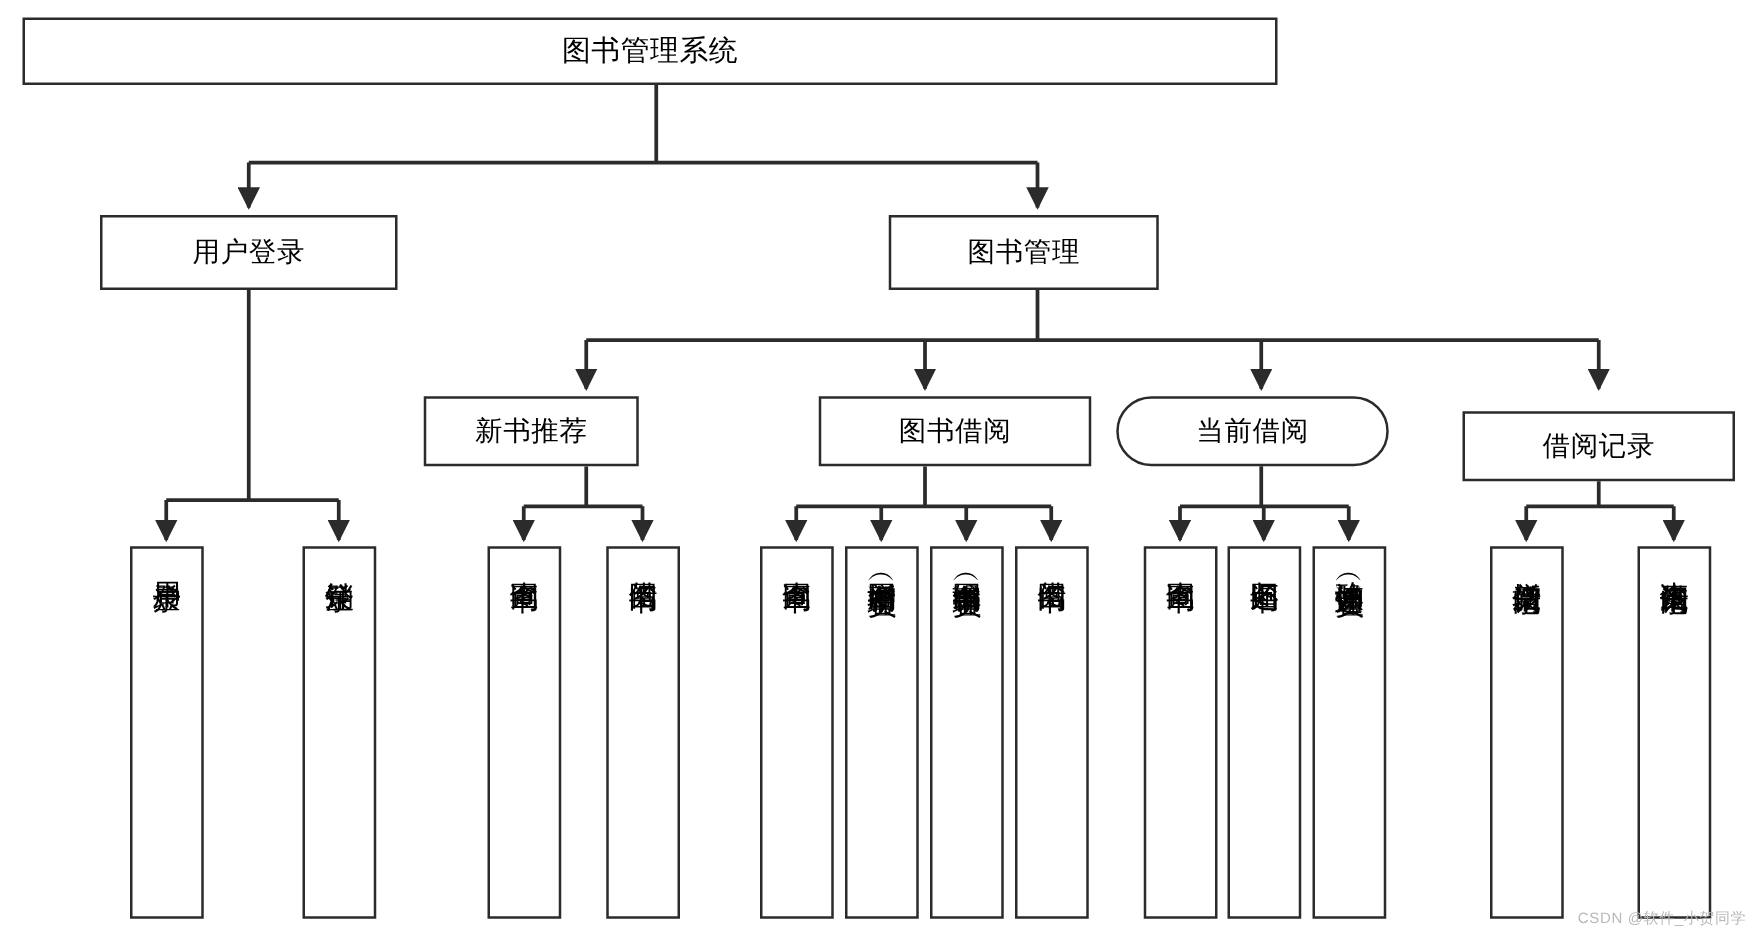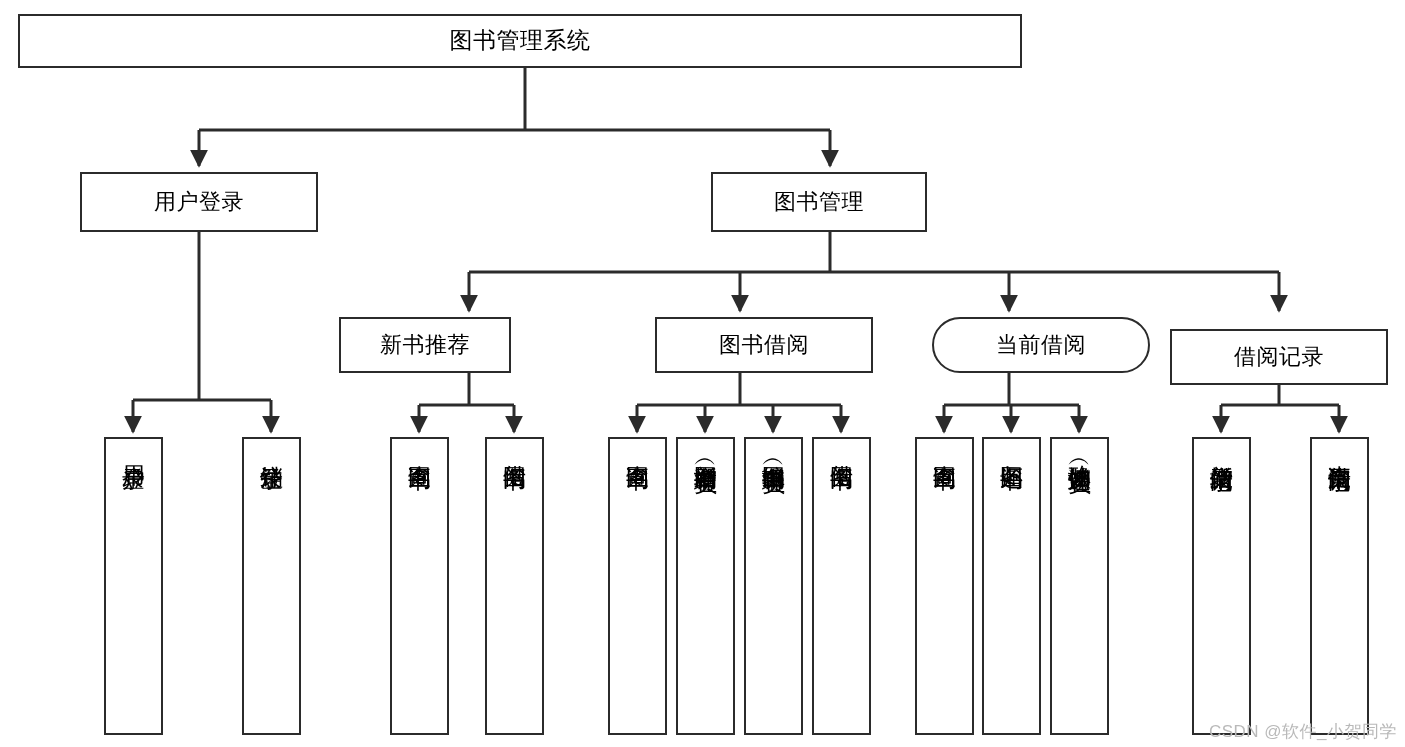--- a/index.html
+++ b/index.html
@@ -57,21 +57,21 @@
     font-size: 23px;
     line-height: 1.08;
     letter-spacing: 1px;
     white-space: nowrap;
     text-align: left;
   }
   .watermark {
     position: absolute;
     right: 8px;
     bottom: 4px;
-    font-size: 17px;
+    font-size: 12px;
     color: #b9b9b9;
     white-space: nowrap;
     letter-spacing: 0.5px;
   }
 </style>
 </head>
 <body>
 
 <div id="canvas">
 
@@ -137,21 +137,21 @@
   <div class="node node-h" style="left:711px; top:172px; width:216px; height:60px;">
     <span class="label">图书管理</span>
   </div>
 
   <div class="node node-h" style="left:339px; top:317px; width:172px; height:56px;align-items:center;">
     <span class="label">新书推荐</span>
   </div>
   <div class="node node-h" style="left:631px; top:317px; width:218px; height:56px;margin-left:24px;">
     <span class="label">图书借阅</span>
   </div>
-  <div class="node node-h" style="left:932px; top:317px; width:218px; height:56px;border-radius:28px;">
+  <div class="node node-h" style="left:893px; top:317px; width:218px; height:56px;border-radius:28px;">
     <span class="label">当前借阅</span>
   </div>
   <div class="node node-h" style="left:1170px; top:317px; width:218px; height:56px;margin-top:12px;">
     <span class="label">借阅记录</span>
   </div>
 
   <div class="node node-v" style="left:104px; top:437px; width:59px; height:298px;">
     <span class="label">用户登录</span>
   </div>
   <div class="node node-v" style="left:242px; top:437px; width:59px; height:298px;">

